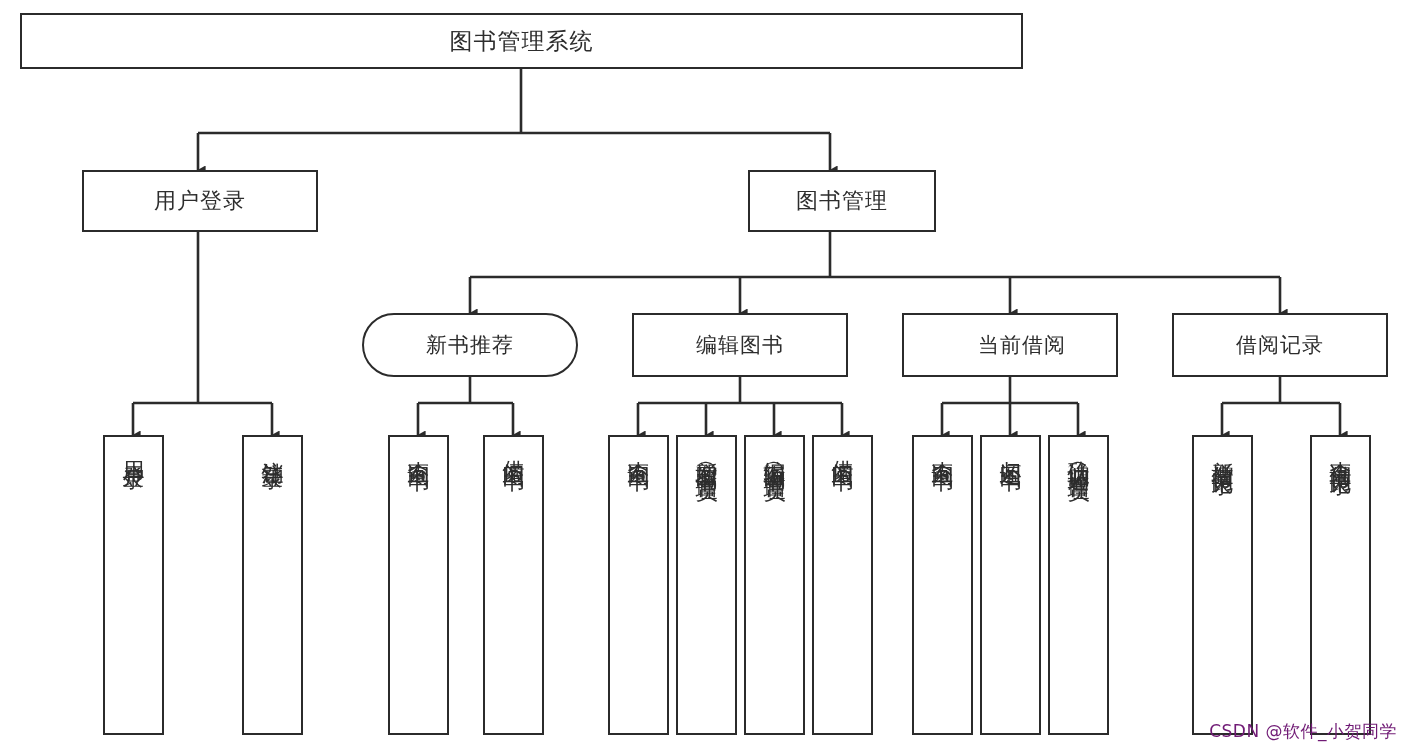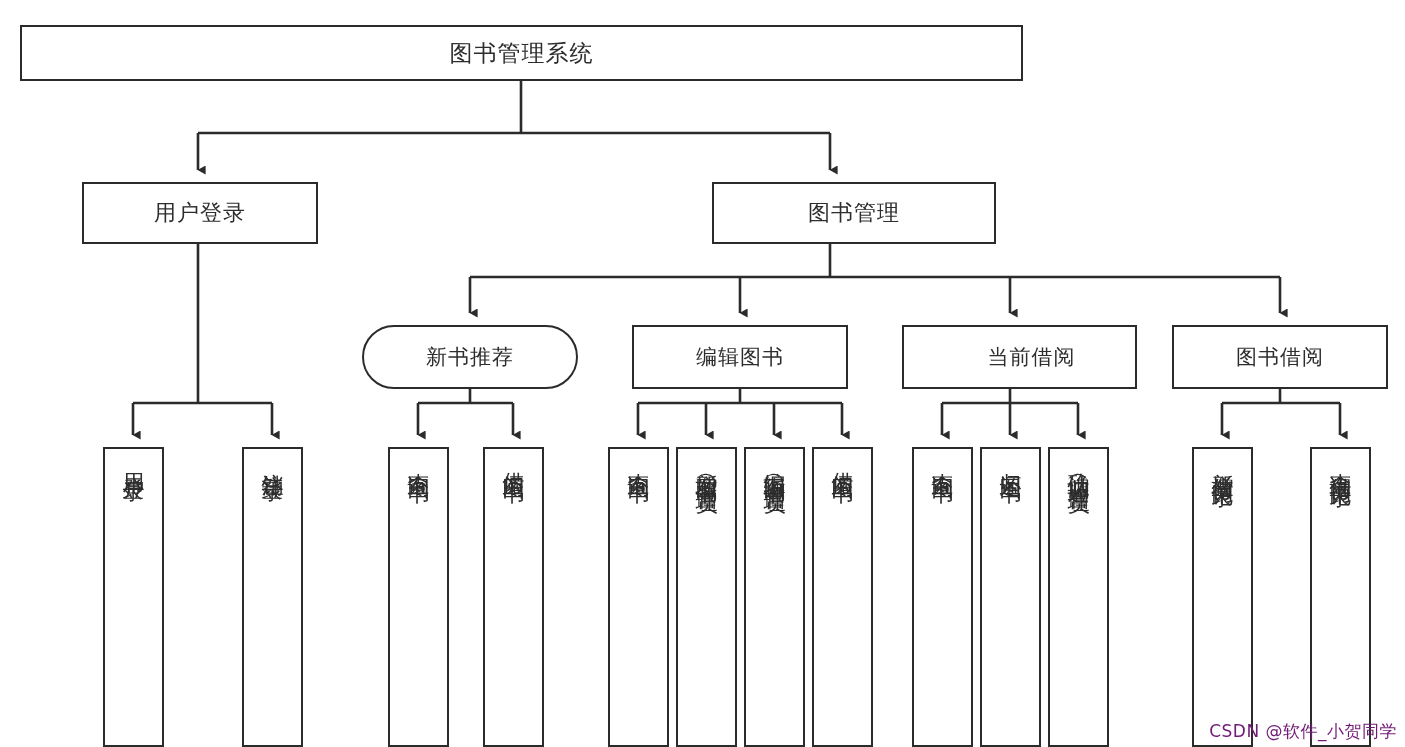--- a/index.html
+++ b/index.html
@@ -29,21 +29,20 @@
   .node {
     position: absolute;
     box-sizing: border-box;
     background: #ffffff;
     border: 2px solid #2b2b2b;
     display: flex;
     align-items: center;
     justify-content: center;
     color: #2d2d2d;
     z-index: 3;
-    margin-top: 12px;
   }
   .node.root {
     font-size: 23px;
   }
   .node.l2 {
     font-size: 22px;
   }
   .node.l3 {
     font-size: 21px;
   }
@@ -130,35 +129,35 @@
     </g>
   </svg>
 
   <div class="node root" style="left:20px; top:13px; width:1003px; height:56px;">
     <span class="htext">图书管理系统</span>
   </div>
 
   <div class="node l2" style="left:82px; top:170px; width:236px; height:62px;">
     <span class="htext">用户登录</span>
   </div>
-  <div class="node l2" style="left:712px; top:170px; width:284px; height:62px;">
+  <div class="node l2" style="left:748px; top:170px; width:188px; height:62px;">
     <span class="htext">图书管理</span>
   </div>
 
   <div class="node l3" style="left:362px; top:313px; width:216px; height:64px;border-radius:32px;">
     <span class="htext">新书推荐</span>
   </div>
   <div class="node l3" style="left:632px; top:313px; width:216px; height:64px;">
     <span class="htext">编辑图书</span>
   </div>
-  <div class="node l3" style="left:902px; top:313px; width:235px; height:64px;padding-left:24px;">
+  <div class="node l3" style="left:902px; top:313px; width:216px; height:64px;padding-left:24px;">
     <span class="htext">当前借阅</span>
   </div>
   <div class="node l3" style="left:1172px; top:313px; width:216px; height:64px;">
-    <span class="htext">图书借阅</span>
+    <span class="htext">借阅记录</span>
   </div>
 
   <div class="node leaf" style="left:103px; top:435px; width:61px; height:300px;">
     <span class="vtext">用户登录</span>
   </div>
   <div class="node leaf" style="left:242px; top:435px; width:61px; height:300px;">
     <span class="vtext">注销登录</span>
   </div>
 
   <div class="node leaf" style="left:388px; top:435px; width:61px; height:300px;">

